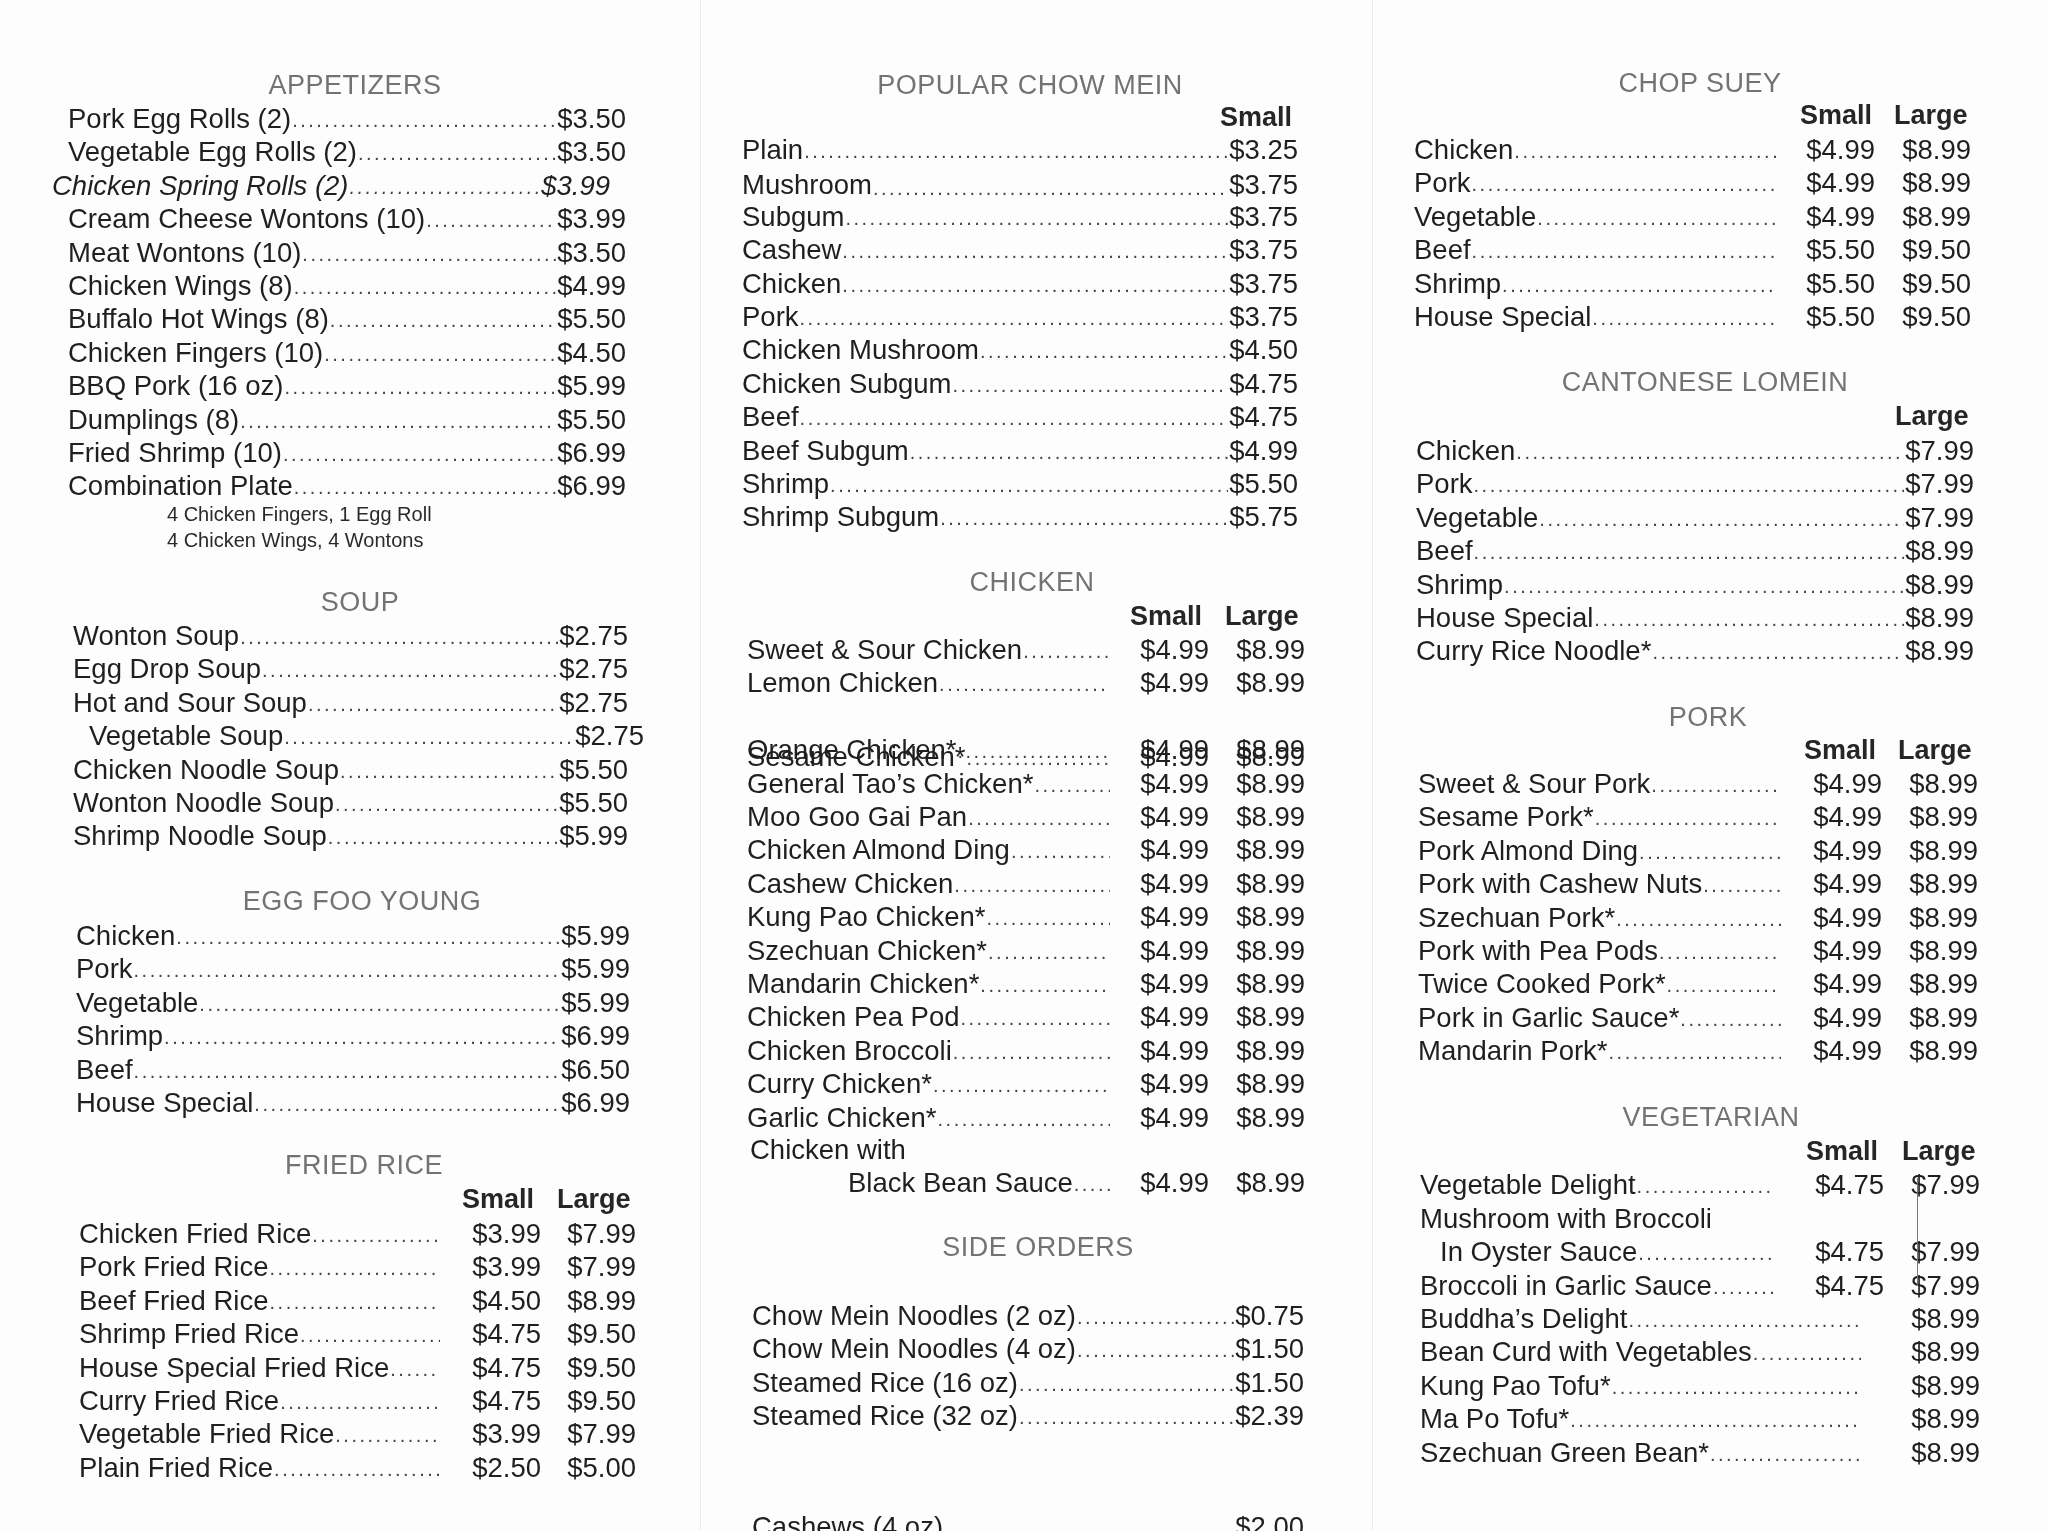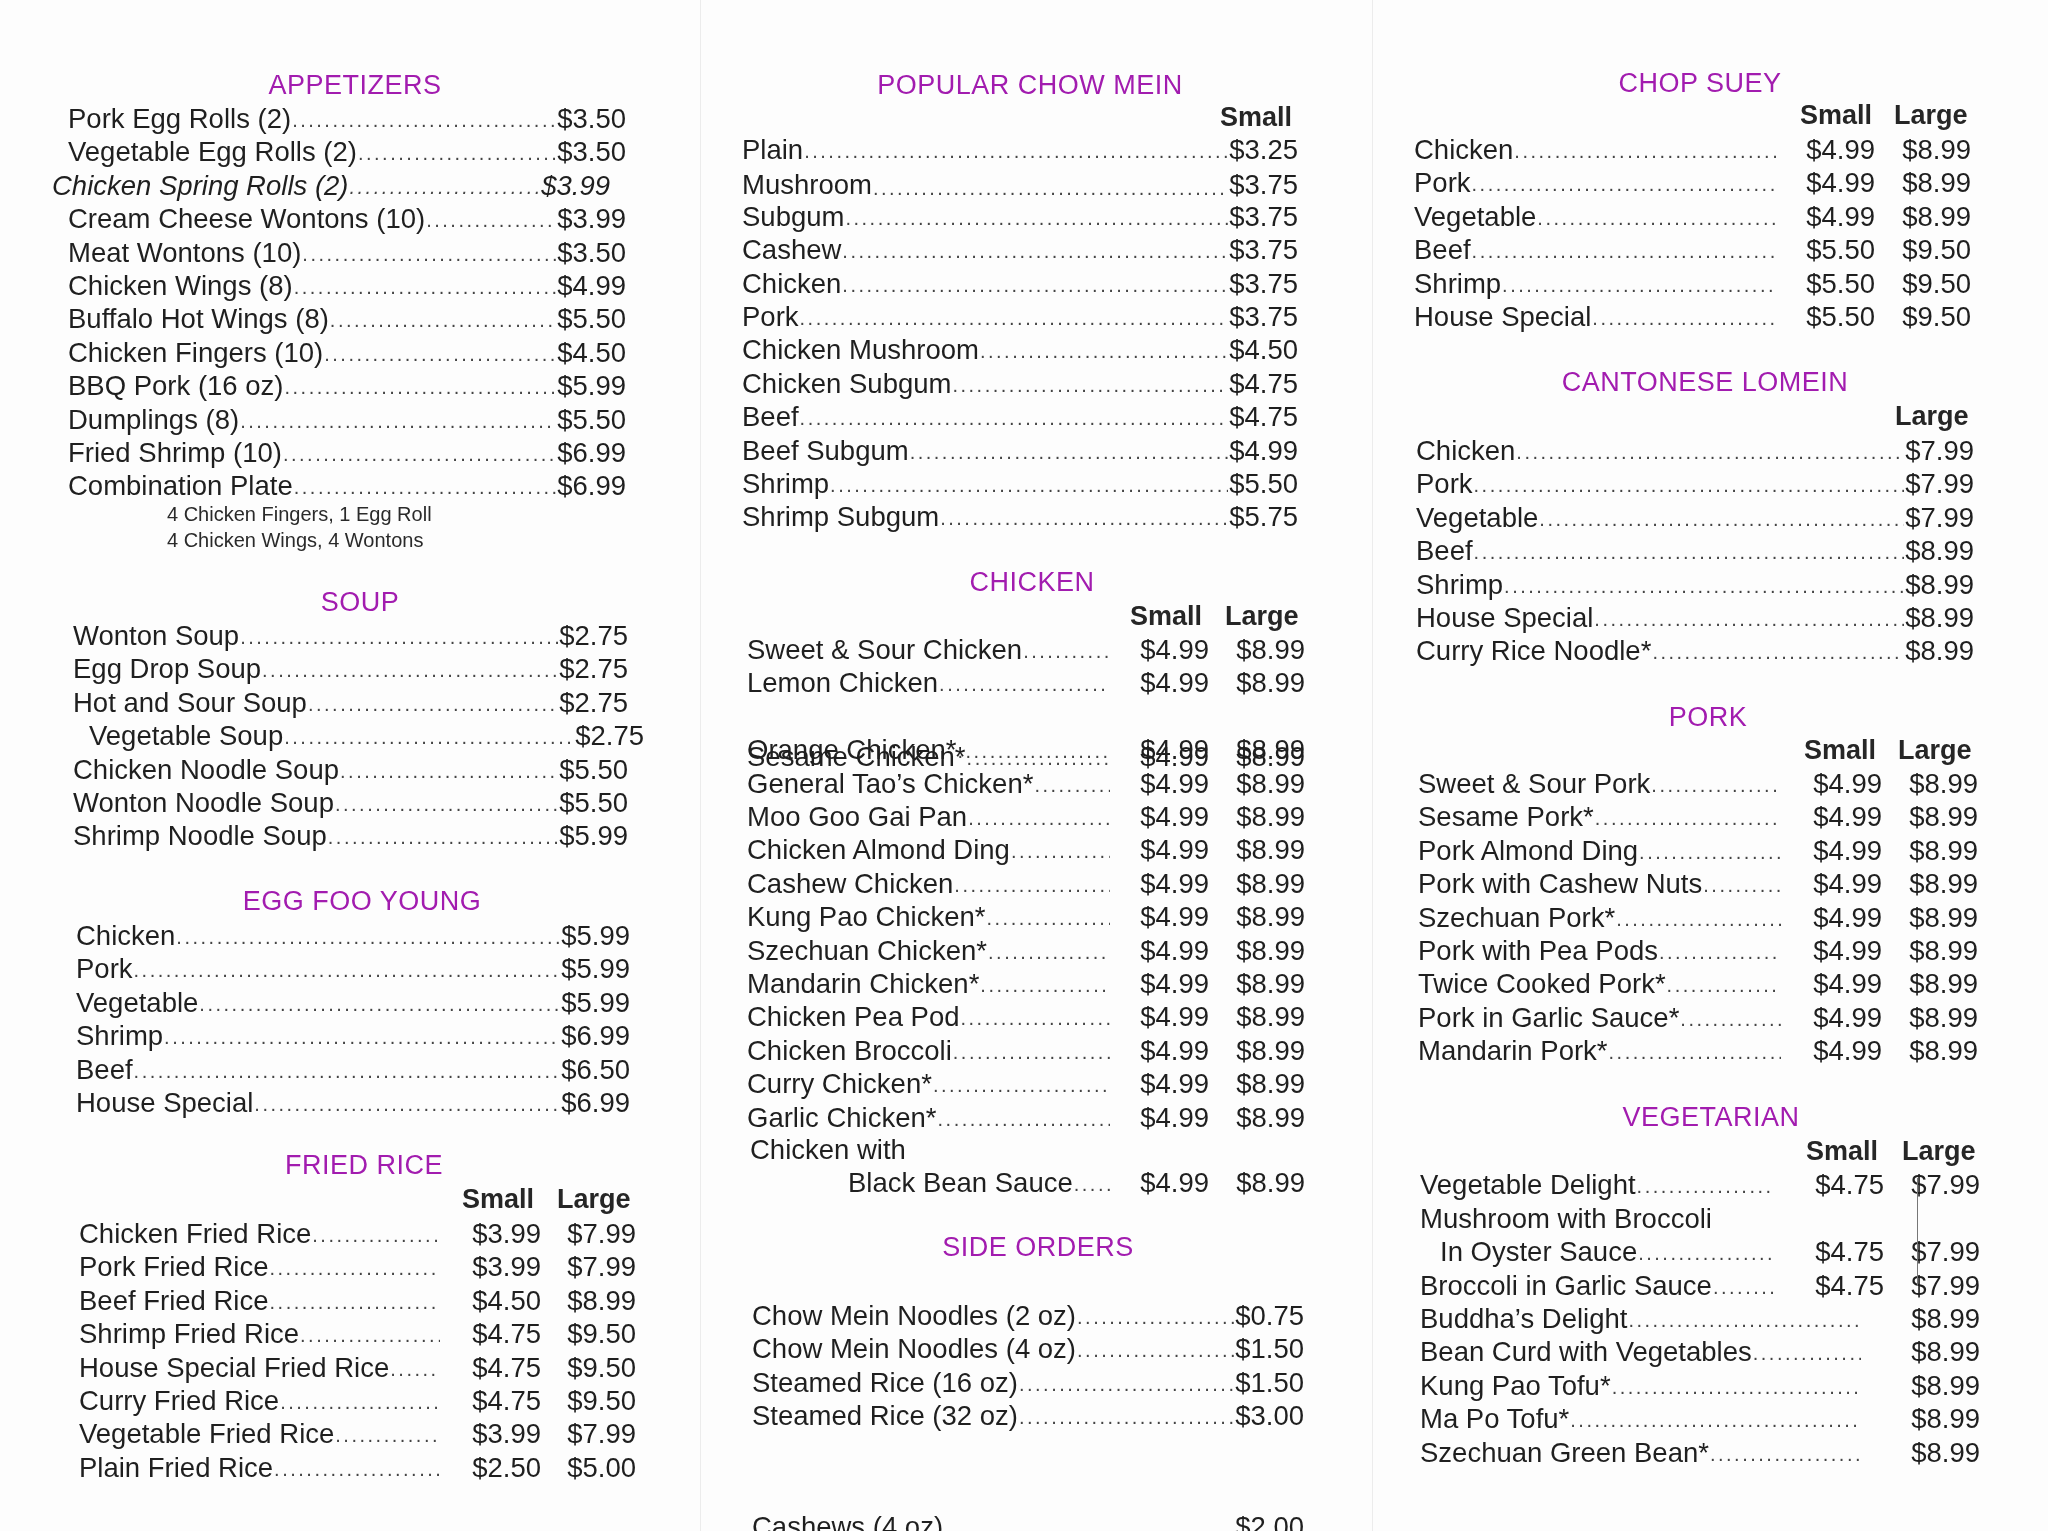--- a/index.html
+++ b/index.html
@@ -5,21 +5,21 @@
   html, body { margin:0; padding:0; }
   body {
     width:2048px; height:1531px; position:relative; overflow:hidden;
     background:#fdfdfd;
     font-family:"Liberation Sans", sans-serif;
     color:#1e1e1e;
   }
   .fold { position:absolute; top:0; bottom:0; width:1px; background:#ececec; }
   .section-title {
     position:absolute; font-size:27px; letter-spacing:0.5px;
-    text-align:right; transform:translateX(-50%); white-space:nowrap; color:#a21caf;
+    text-align:right; transform:translateX(-50%); white-space:nowrap; color:#737373;
   }
   .size-head {
     position:absolute; font-size:27px; font-weight:bold; color:#262626; white-space:nowrap;
   }
   .row {
     position:absolute; height:34px; display:flex; align-items:baseline;
     font-size:27.5px; white-space:nowrap; color:#1f1f1f;
   }
   .row .name { flex:0 0 auto; }
   .row .dots {
@@ -396,21 +396,21 @@
       <span class="price">$1.50</span>
     </div>
     <div class="row" style="left: 752px; top: 1366.8px; width: 552px;">
       <span class="name">Steamed Rice (16 oz)</span>
       <span class="dots"></span>
       <span class="price">$1.50</span>
     </div>
     <div class="row" style="left: 752px; top: 1400.2px; width: 552px;">
       <span class="name">Steamed Rice (32 oz)</span>
       <span class="dots"></span>
-      <span class="price">$3.00</span>
+      <span class="price">$2.39</span>
     </div>
     <div class="row" style="left: 752px; top: 1511px; width: 552px; text-decoration: underline;">
       <span class="name">Cashews (4 oz)</span>
       <span class="dots"></span>
       <span class="price">$2.00</span>
     </div>
     <div class="section-title" style="left: 1700px; top: 68px;">CHOP SUEY</div>
     <div class="size-head" style="left: 1800px; top: 100px;">Small</div>
     <div class="size-head" style="left: 1894px; top: 100px;">Large</div>
     <div class="row" style="left: 1414px; top: 134px; width: 557px;">

